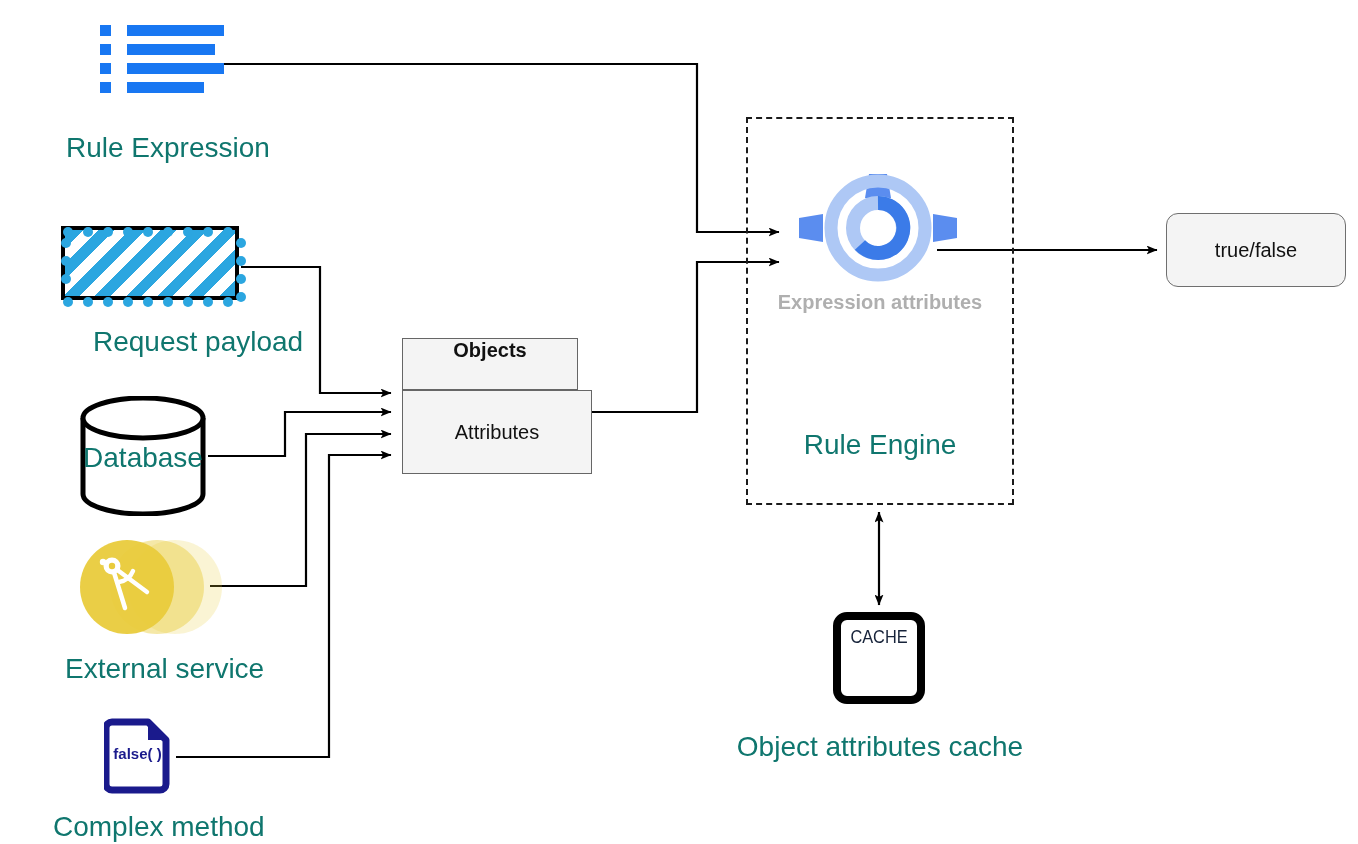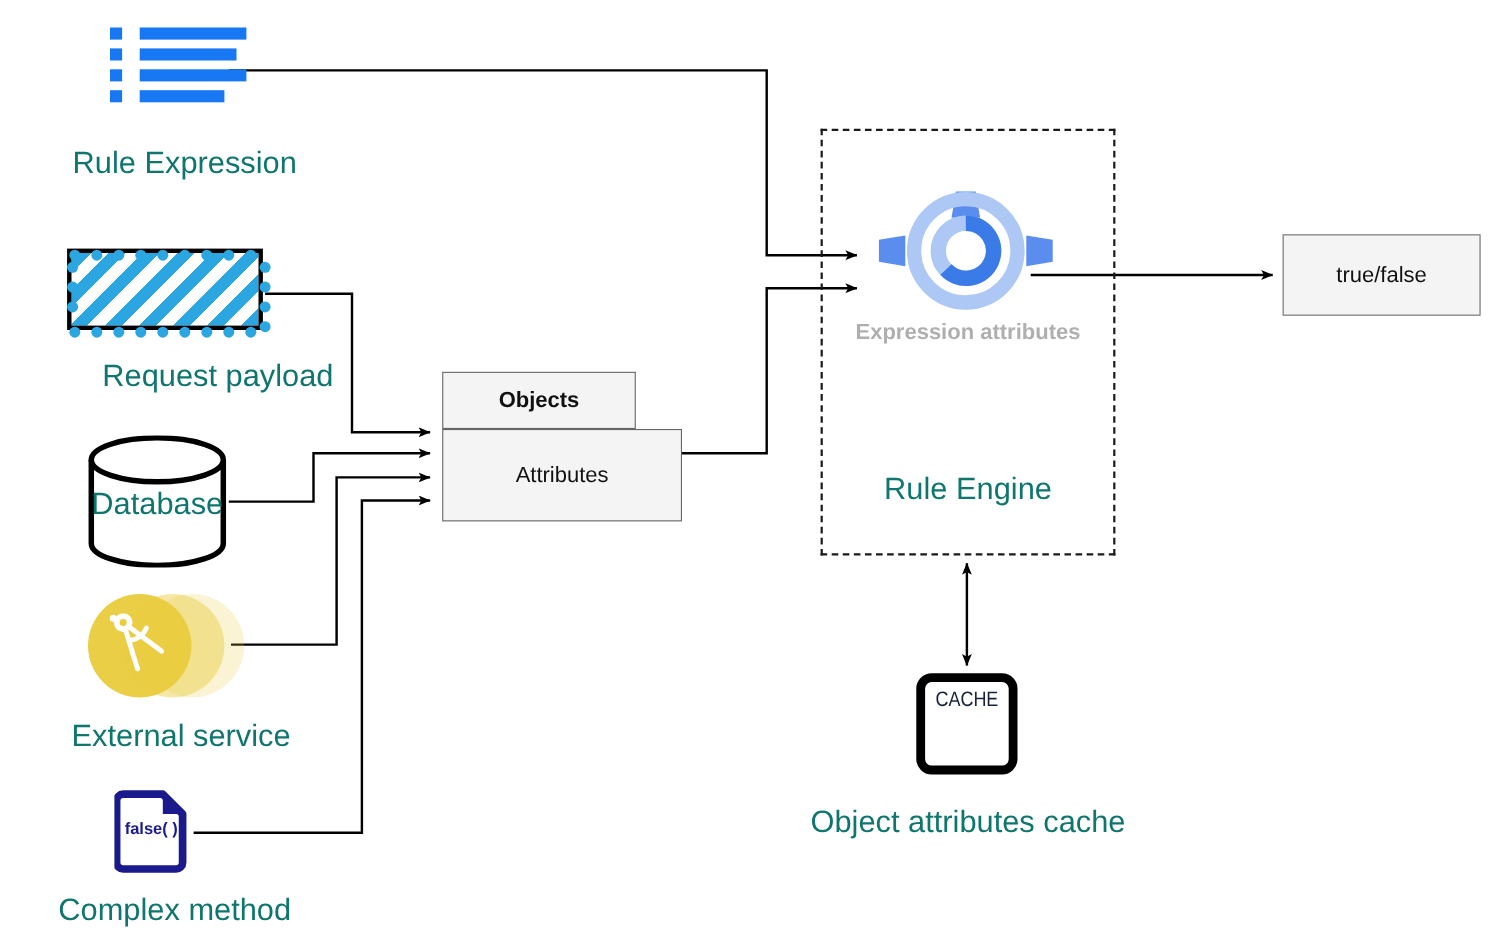--- a/index.html
+++ b/index.html
@@ -74,26 +74,26 @@
     color: #1A1A8C;
     letter-spacing: 0px;
   }
 
   
   #objects-box {
     left: 402px; top: 338px; width: 176px; height: 52px;
     background: #F4F4F4;
     border: 1px solid #666666;
     box-sizing: border-box;
-    display: flex; align-items: center; justify-content: center;
+    display: flex; justify-content: center;
     font-family: "Liberation Sans", sans-serif;
     font-weight: bold; font-size: 20px; color: #111111;
   }
   #attributes-box {
-    left: 402px; top: 390px; width: 218px; height: 84px;
+    left: 402px; top: 390px; width: 190px; height: 84px;
     background: #F4F4F4;
     border: 1px solid #666666;
     box-sizing: border-box;
     display: flex; align-items: center; justify-content: center;
     font-family: "Liberation Sans", sans-serif;
     font-size: 20px; color: #111111;
   }
 
   
   #rule-engine-box {
@@ -133,21 +133,21 @@
     color: #17233A;
     transform: scaleX(0.86);
   }
   #cache-label { left: 700px; top: 732px; width: 360px; text-align: center; }
 
   
   #true-false-box {
     left: 1166px; top: 213px; width: 180px; height: 74px;
     background: #F4F4F4;
     border: 1px solid #6F6F6F;
-    border-radius: 0;
+    border-radius: 12px;
     box-sizing: border-box;
     display: flex; align-items: center; justify-content: center;
     font-family: "Liberation Sans", sans-serif;
     font-size: 20px;
     color: #111111;
   }
 
   
   #connectors {
     position: absolute; left: 0; top: 0;

